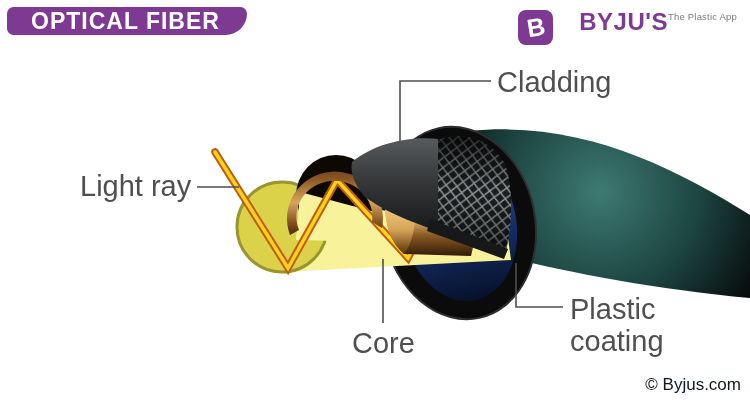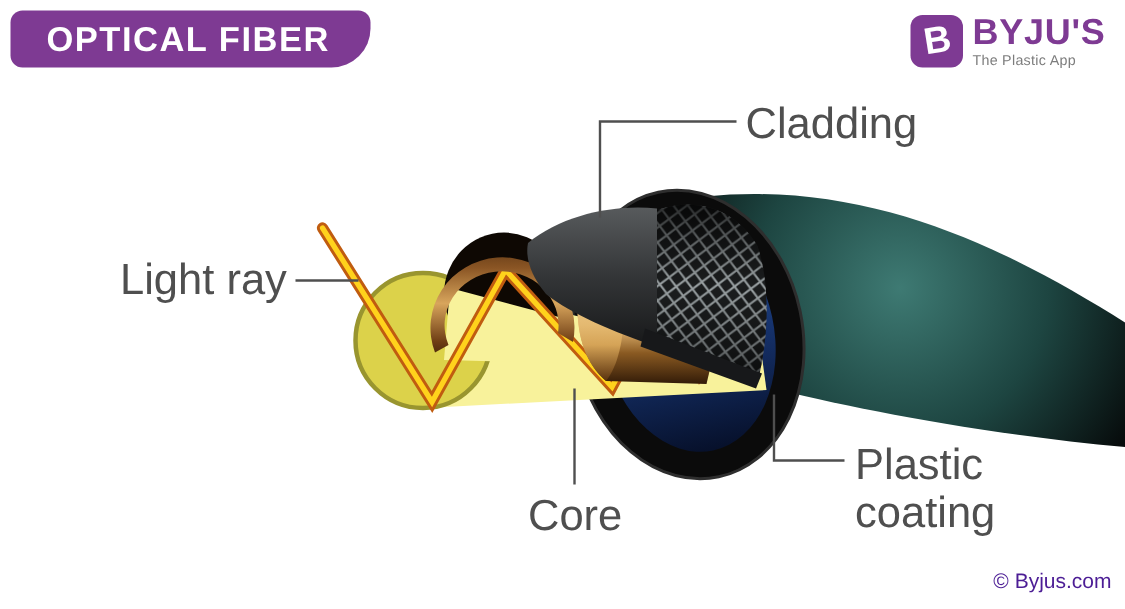--- a/index.html
+++ b/index.html
@@ -1,35 +1,35 @@
 <!DOCTYPE html>
 <html><head>
 <meta charset="utf-8">
 <style>
   html,body{margin:0;padding:0;background:#ffffff;}
   #stage{position:relative;width:750px;height:406px;background:#ffffff;overflow:hidden;
          font-family:"Liberation Sans",sans-serif;}
   
-  .banner{position:absolute;left:7px;top:7px;width:240px;height:38px;background:#7e3a93;
+  .banner{position:absolute;left:7px;top:7px;width:240px;height:28px;background:#7e3a93;
           border-radius:8px 8px 26px 8px;display:flex;align-items:center;padding-left:24px;
           box-sizing:border-box;}
   .banner span{color:#ffffff;font-size:23px;font-weight:bold;letter-spacing:1px;}
   
   .logo{position:absolute;top:10px;right:13px;display:flex;gap:6px;align-items:flex-start;}
   .logo-box{width:35px;height:35px;background:#7e3a93;border-radius:8px;display:flex;
             align-items:center;justify-content:center;}
   .logo-box span{color:#ffffff;font-size:25px;font-weight:bold;transform:rotate(-9deg);display:block;}
-  .logo-text{display:flex;flex-direction:column;line-height:1;}
+  .logo-text{display:flex;flex-direction:row;line-height:1;margin-left:20px;}
   .logo-brand{color:#7e3a93;font-size:24px;font-weight:bold;letter-spacing:.5px;}
   .logo-tagline{color:#7d7d7d;font-size:9.5px;margin-top:2px;letter-spacing:.2px;}
   
   .lbl{fill:#4f4f4f;font-size:29px;font-family:"Liberation Sans",sans-serif;}
   .ptr{stroke:#4f4f4f;stroke-width:1.6;fill:none;}
   
-  .copyright{position:absolute;right:9px;bottom:11px;color:#4c1d95;font-size:14px;}
+  .copyright{position:absolute;right:9px;bottom:11px;color:#0f172a;font-size:17px;}
 </style>
 </head>
 <body>
 
 <div id="stage">
 
   
   <div class="banner">
     <span>OPTICAL FIBER</span>
   </div>

